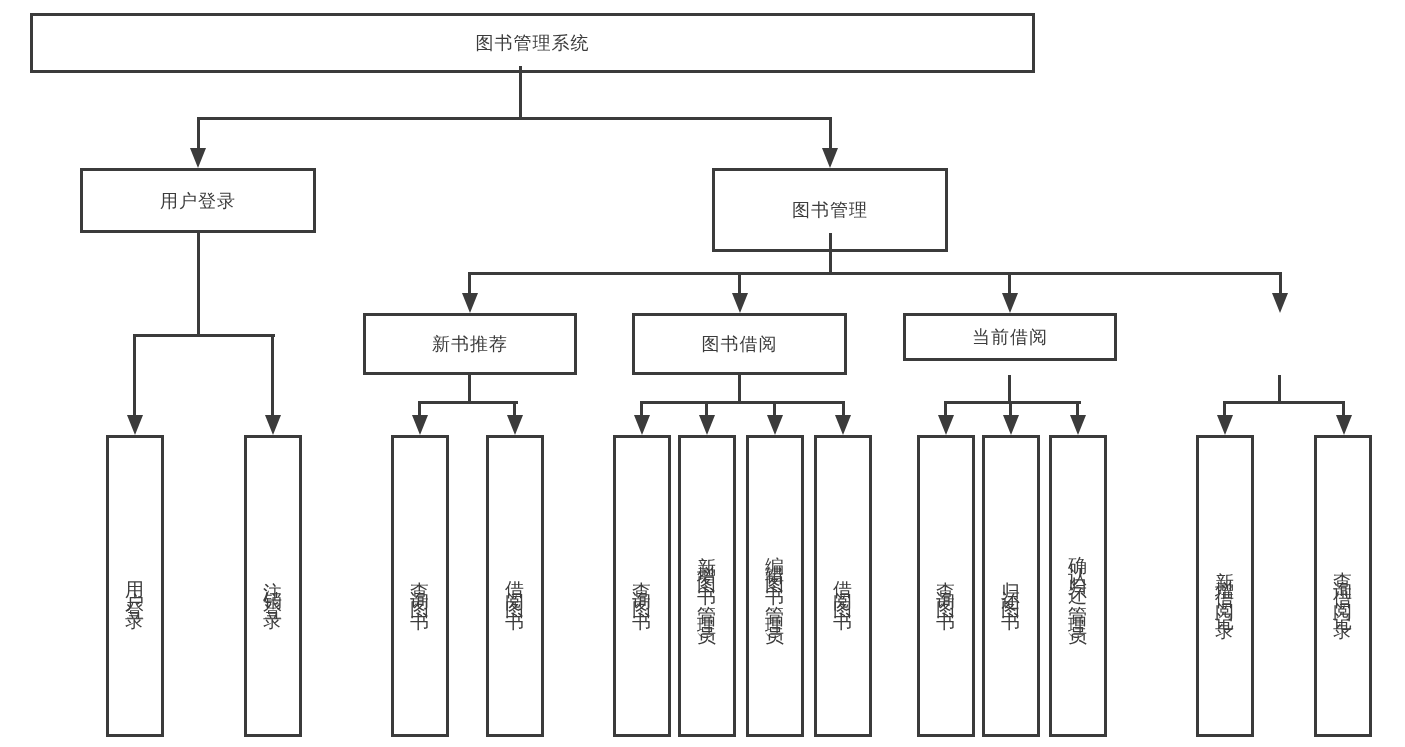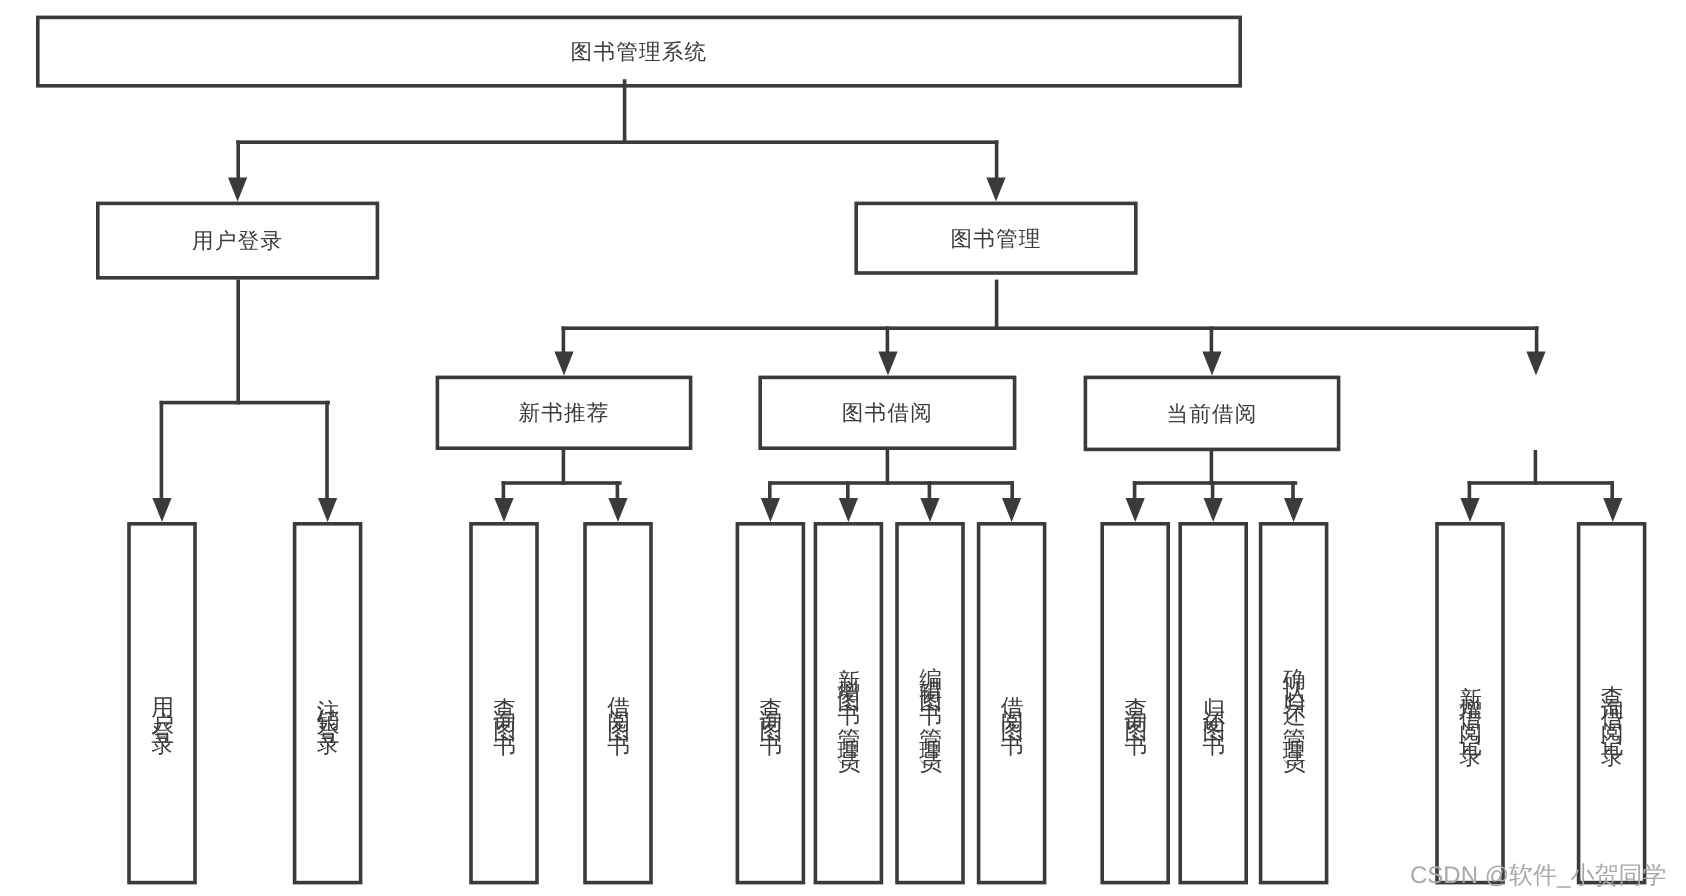--- a/index.html
+++ b/index.html
@@ -57,27 +57,27 @@
 </style>
 </head>
 <body>
 
 <div id="canvas">
 
   <div class="box" style="left:18px;top:13px;width:1005px;height:60px;margin-left:12px;">图书管理系统</div>
 
   <div class="box" style="left:80px;top:168px;width:236px;height:65px;">用户登录</div>
 
-  <div class="box" style="left:712px;top:168px;width:236px;height:61px;">图书管理</div>
+  <div class="box" style="left:712px;top:168px;width:236px;height:84px;">图书管理</div>
 
   <div class="box" style="left:363px;top:313px;width:214px;height:62px;font-family:Liberation Serif, serif;">新书推荐</div>
 
   <div class="box" style="left:632px;top:313px;width:215px;height:62px;text-align:center;">图书借阅</div>
 
-  <div class="box" style="left:903px;top:313px;width:214px;height:63px;">当前借阅</div>
+  <div class="box" style="left:903px;top:313px;width:214px;height:48px;">当前借阅</div>
 
 
   <div class="box vbox" style="left:106px;top:435px;width:58px;height:302px;">用户登录</div>
   <div class="box vbox" style="left:244px;top:435px;width:58px;height:302px;">注销登录</div>
 
   <div class="box vbox" style="left:391px;top:435px;width:58px;height:302px;">查询图书</div>
   <div class="box vbox" style="left:486px;top:435px;width:58px;height:302px;">借阅图书</div>
 
   <div class="box vbox" style="left:613px;top:435px;width:58px;height:302px;">查询图书</div>
   <div class="box vbox" style="left:678px;top:435px;width:58px;height:302px;">新增图书（管理员）</div>
@@ -146,15 +146,14 @@
     <div class="ar" style="left:1070px;top:415px;"></div>
 
     <div class="vl" style="left:1278px;top:375px;width:3px;height:29px;"></div>
     <div class="hl" style="left:1223px;top:401px;width:122px;height:3px;"></div>
     <div class="vl" style="left:1223px;top:401px;width:3px;height:16px;"></div>
     <div class="ar" style="left:1217px;top:415px;"></div>
     <div class="vl" style="left:1342px;top:401px;width:3px;height:16px;"></div>
     <div class="ar" style="left:1336px;top:415px;"></div>
   </div>
 
-  <div class="watermark">CSDN @软件_小贺同学</div>
 
 </div>
 
 </body></html>

